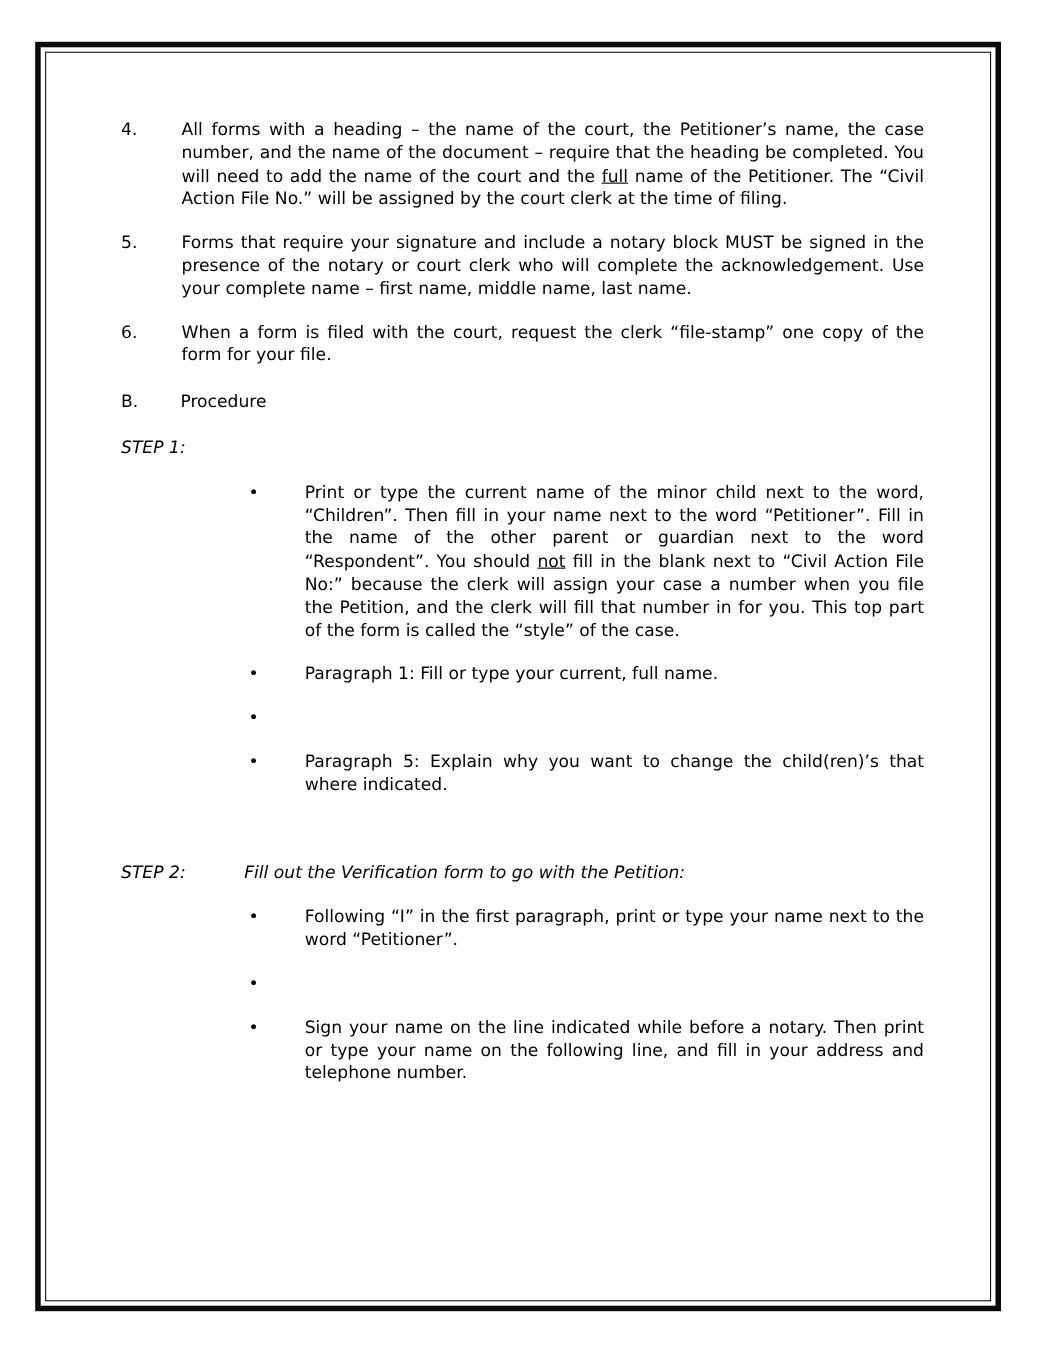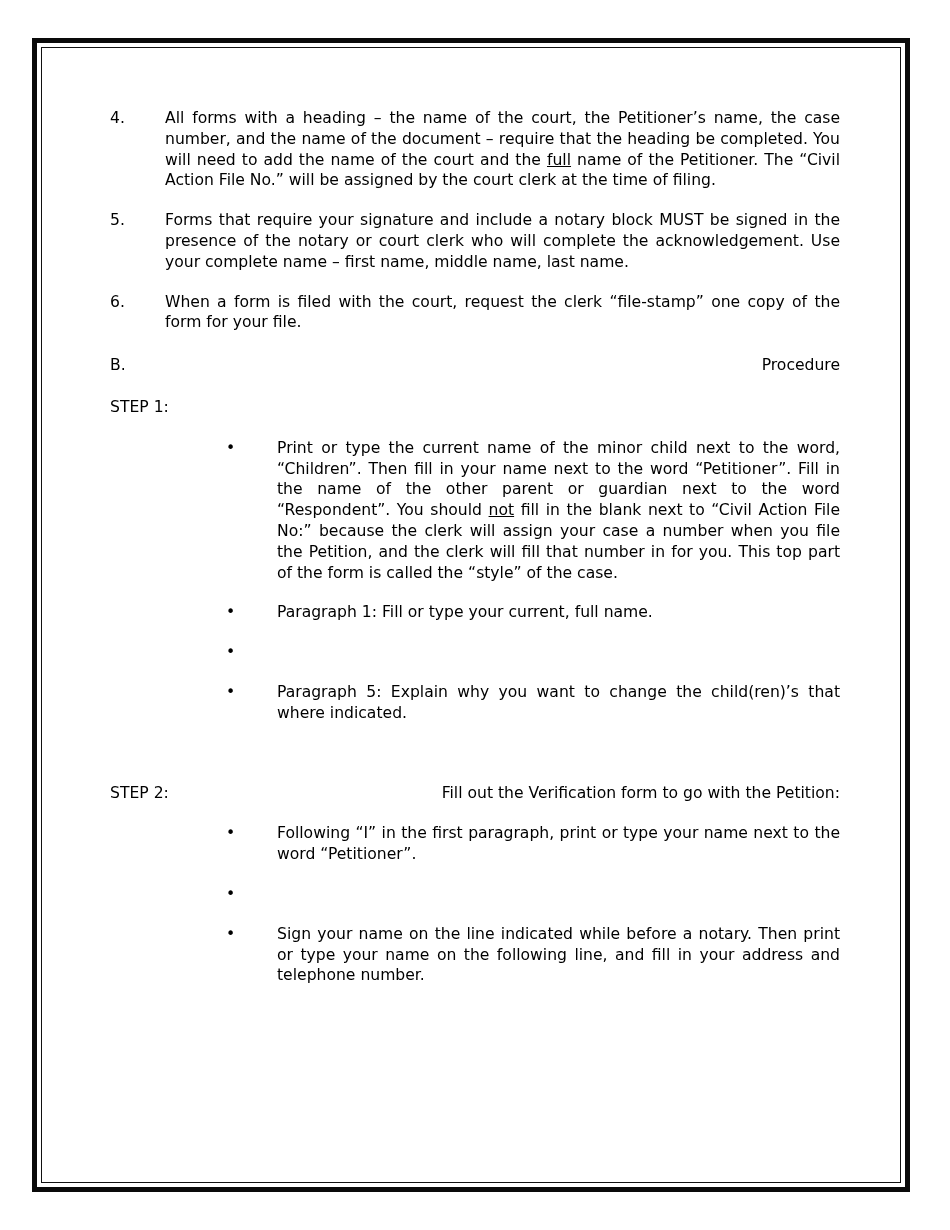--- a/index.html
+++ b/index.html
@@ -62,33 +62,33 @@
     white-space: pre;
   }
   .blk-text {
     flex: 1 1 auto;
     font-size: 15.6px;
     line-height: 20.8px;
     text-align: justify;
     text-justify: inter-word;
     hyphens: none;
   }
-  .blk-text.nojust { text-align: right; }
+  .blk-text.nojust { text-align: left; }
 
   
   .num-item { margin-bottom: 19px; padding-left: 112px; }
   .num-item .blk-label { width: 55px; margin-left: -112px; }
   .num-item .blk-text  { width: 563px; }
 
   
   .sec-b { margin-top: 22px; margin-bottom: 21px; padding-left: 58px; }
   .sec-b .blk-label { width: 54px; margin-left: -58px; }
 
   
-  .step-row { padding-left: 112px; margin-bottom: 20px; }
+  .step-row { padding-left: 112px; margin-bottom: 20px; font-style: italic; }
   .step-row .blk-label { width: 112px; margin-left: -112px; }
 
   
   .bul-item { margin-bottom: 19px; padding-left: 167px; }
   .bul-item .blk-label {
     width: 51px;
     margin-left: -167px;
     padding-left: 116px;
     box-sizing: content-box;
   }

